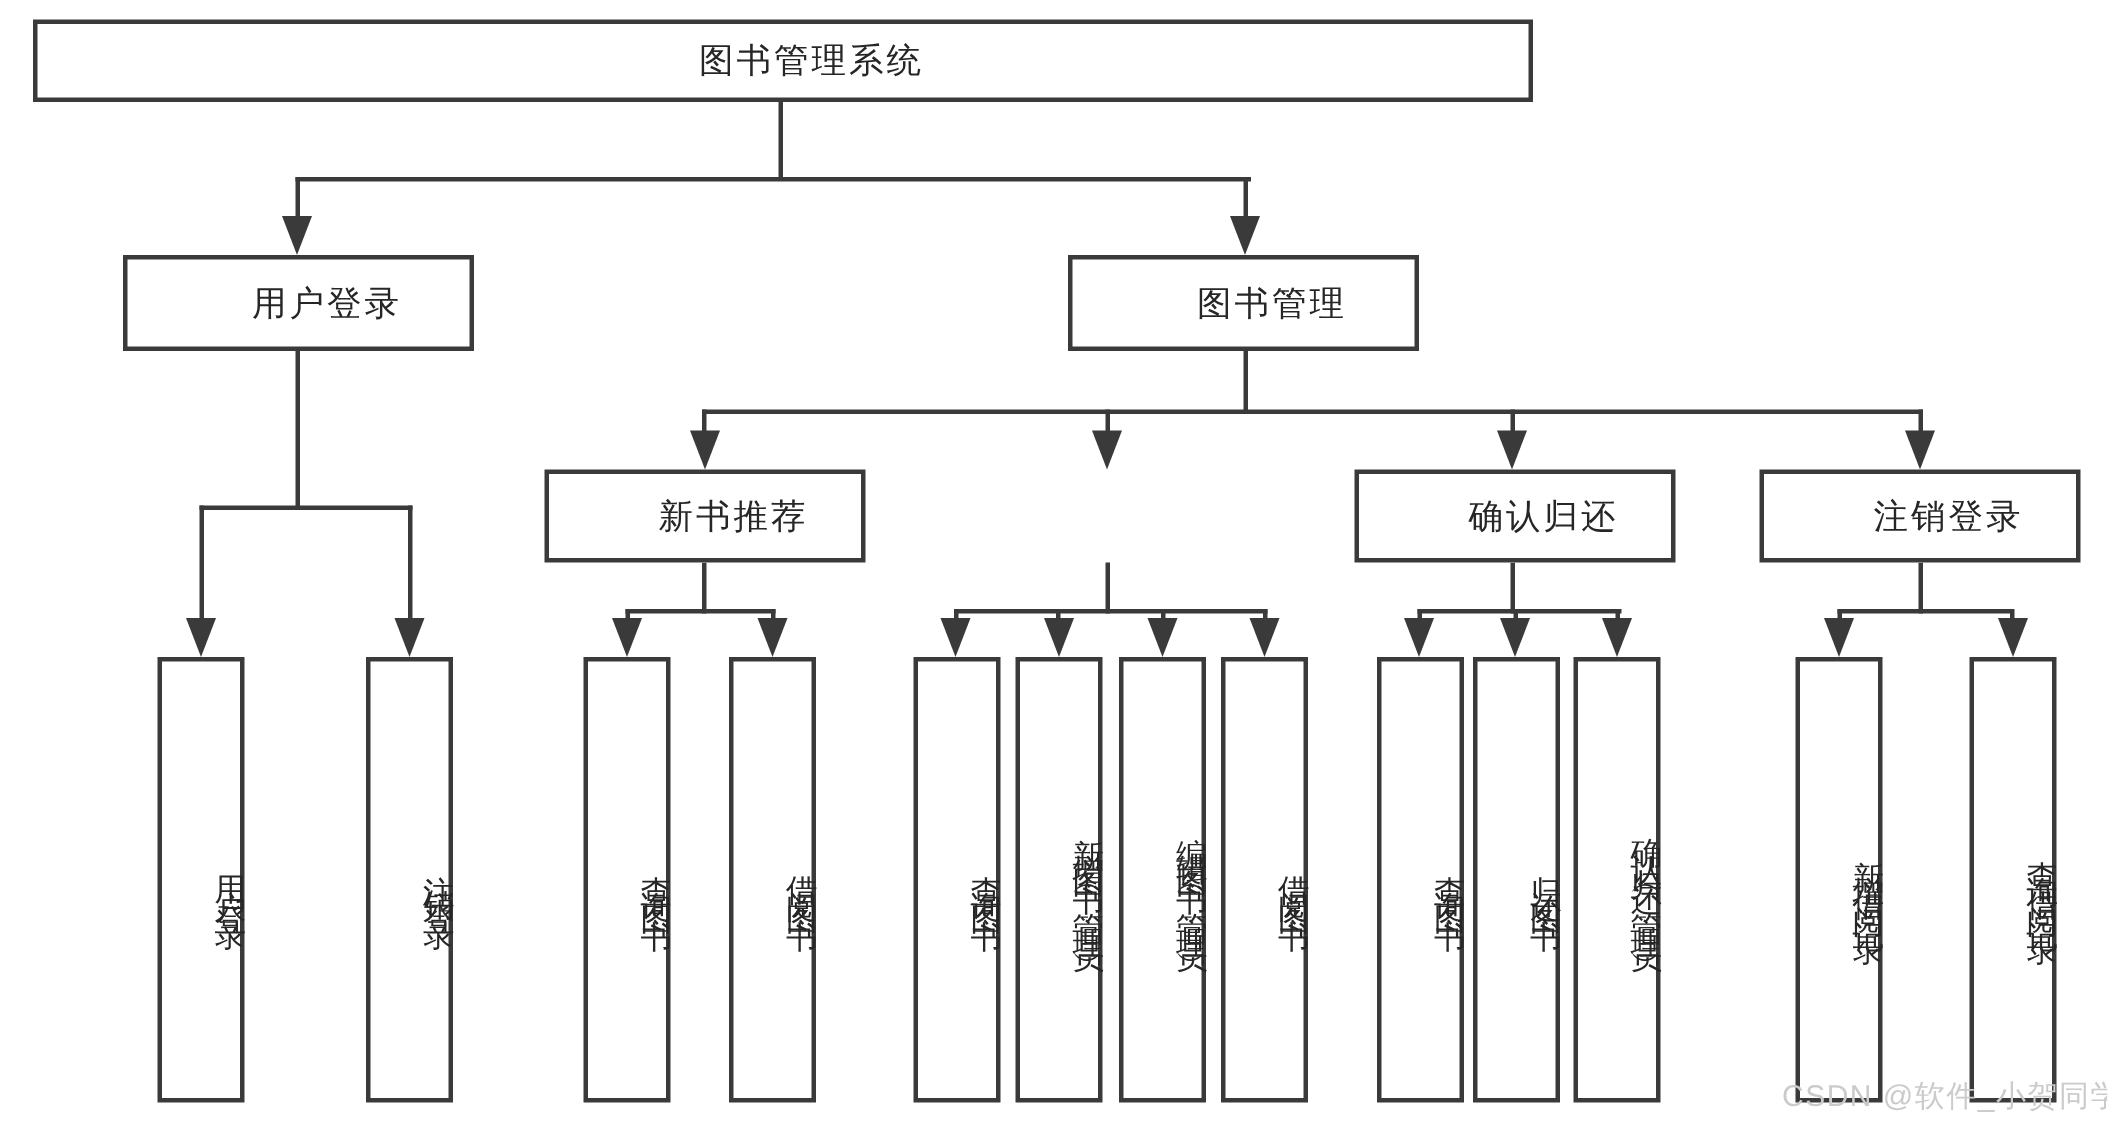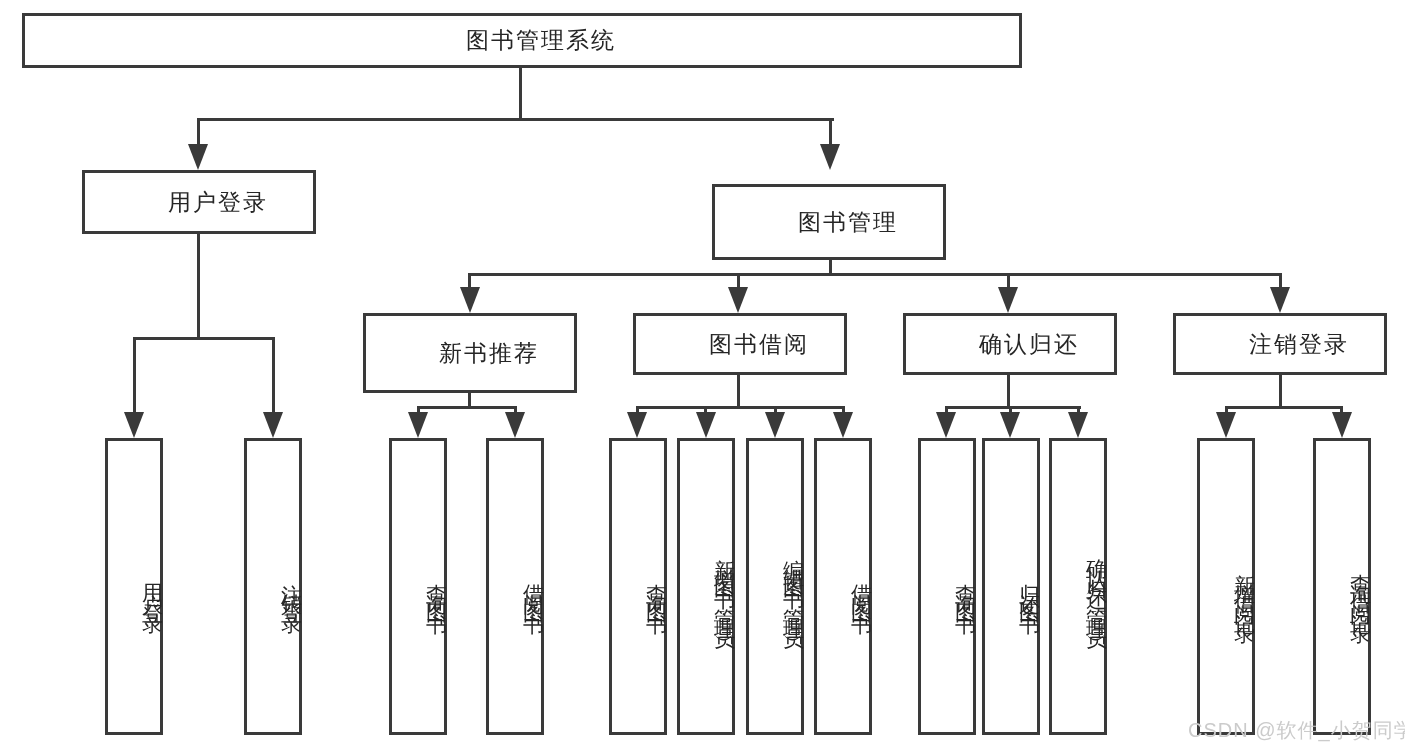--- a/index.html
+++ b/index.html
@@ -120,28 +120,25 @@
     <div class="arrow" style="left: 1000px; top: 412px;"></div>
     <div class="arrow" style="left: 1068px; top: 412px;"></div>
     <div class="arrow" style="left: 1216px; top: 412px;"></div>
     <div class="arrow" style="left: 1332px; top: 412px;"></div>
     <div class="node h" style="left: 22px; top: 13px; width: 1000px; height: 55px;">
       <span>图书管理系统</span>
     </div>
     <div class="node h" style="left: 82px; top: 170px; width: 234px; height: 64px;">
       <span>用户登录</span>
     </div>
-    <div class="node h" style="left: 712px; top: 184px; width: 234px; height: 76px;">
+    <div class="node h" style="left: 712px; top: 170px; width: 234px; height: 64px;">
       <span>图书管理</span>
     </div>
-    <div class="node h" style="left: 363px; top: 313px; width: 214px; height: 80px;">
+    <div class="node h" style="left: 363px; top: 313px; width: 214px; height: 62px;">
       <span>新书推荐</span>
-    </div>
-    <div class="node h" style="left: 633px; top: 313px; width: 214px; height: 62px;">
-      <span>图书借阅</span>
     </div>
     <div class="node h" style="left: 903px; top: 313px; width: 214px; height: 62px;">
       <span>确认归还</span>
     </div>
     <div class="node h" style="left: 1173px; top: 313px; width: 214px; height: 62px;">
       <span>注销登录</span>
     </div>
     <div class="node v" style="left: 105px; top: 438px; width: 58px; height: 297px;">
       <span>用户登录</span>
     </div>

